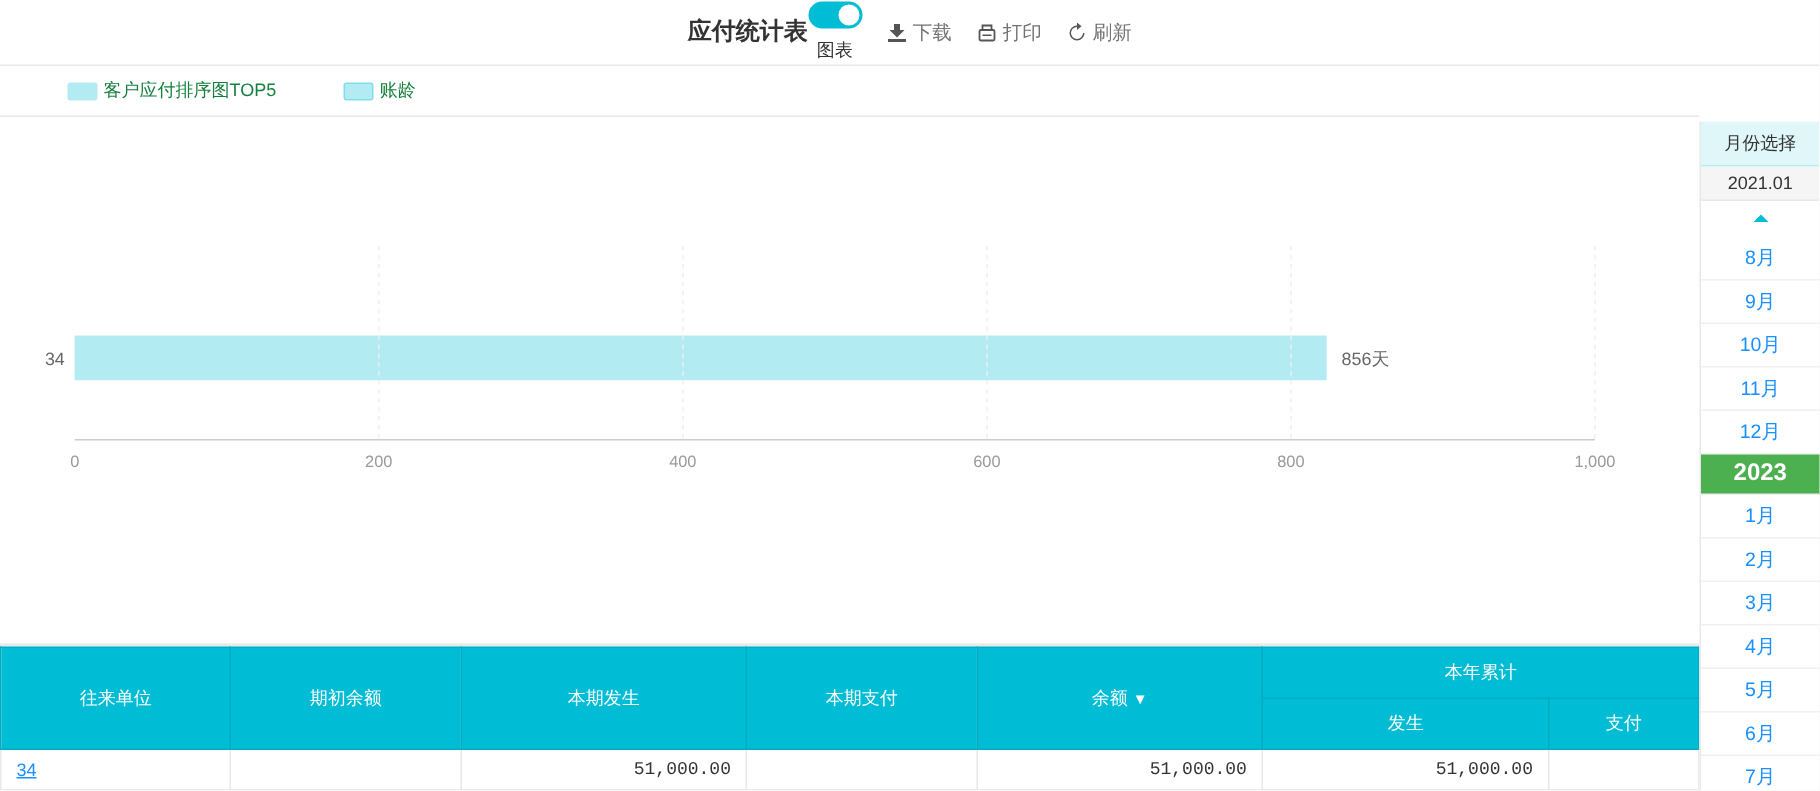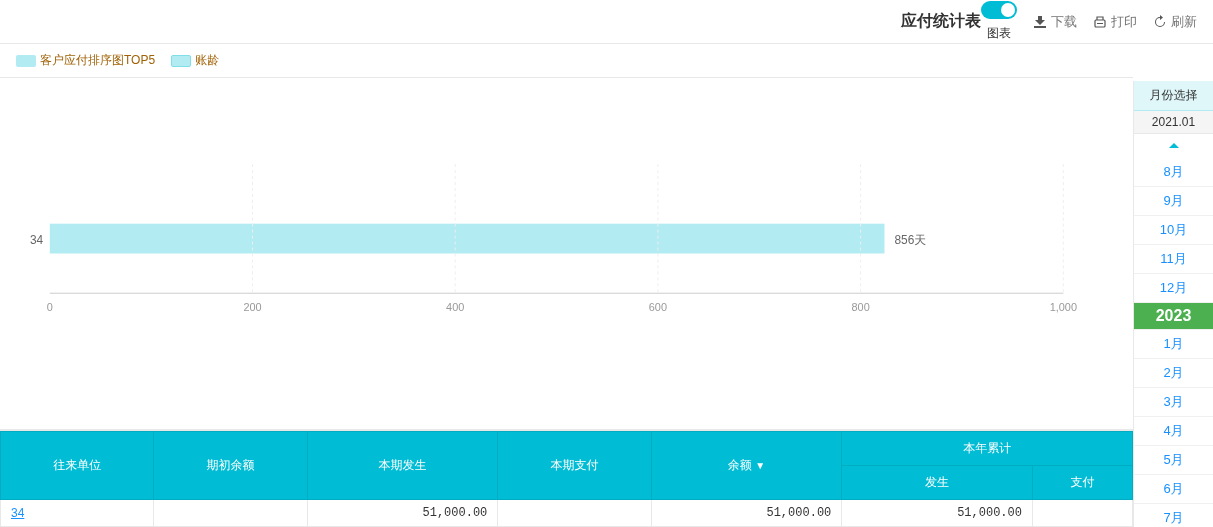--- a/index.html
+++ b/index.html
@@ -1,38 +1,38 @@
 <!DOCTYPE html>
 <html><head>
   <meta charset="utf-8">
   <style>
     * { box-sizing: border-box; margin: 0; padding: 0; }
     body { font-family: 'Microsoft YaHei', Arial, sans-serif; font-size: 12px; background: #f5f5f5; color: #333; }
 
     .app-container { width: 1213px; height: 527px; display: flex; flex-direction: column; background: #fff; overflow: hidden; }
 
     
-    .header { display: flex; align-items: center; justify-content: flex-end; padding: 10px 16px; background: #fff; border-bottom: 1px solid #e8e8e8; height: 44px; }
+    .header { display: flex; align-items: center; justify-content: center; padding: 10px 16px; background: #fff; border-bottom: 1px solid #e8e8e8; height: 44px; }
     .header-title { font-size: 16px; font-weight: bold; color: #333; }
     .header-actions { display: flex; align-items: center; gap: 16px; }
     .toggle-wrap { display: flex; align-items: center; gap: 6px; flex-direction: column; }
     .toggle { width: 36px; height: 18px; background: #00bcd4; border-radius: 9px; position: relative; cursor: pointer; }
     .toggle::after { content: ''; width: 14px; height: 14px; background: #fff; border-radius: 50%; position: absolute; top: 2px; right: 2px; }
     .action-btn { display: flex; align-items: center; gap: 4px; cursor: pointer; color: #737373; font-size: 13px; }
 
     
     .main-content { display: flex; flex: 1; overflow: hidden; }
 
     
     .chart-area { flex: 1; display: flex; flex-direction: column; overflow: hidden; }
 
     
     .chart-header { display: flex; align-items: center; justify-content: space-between; padding: 8px 16px; border-bottom: 1px solid #e8e8e8; }
     .chart-legend { display: flex; align-items: center; gap: 16px; }
-    .legend-item { display: flex; align-items: center; gap: 4px; font-size: 12px; color: #a16207; }
+    .legend-item { display: flex; align-items: center; gap: 4px; font-size: 12px; color: #15803d; margin-left: 29px; }
     .legend-color { width: 20px; height: 12px; border-radius: 2px; }
     .chart-sort-btns { display: flex; gap: 0; }
     .sort-btn { padding: 2px 12px; font-size: 12px; cursor: pointer; border-bottom: 2px solid transparent; color: #666; }
     .sort-btn.active { color: #333; border-bottom: 2px solid #333; }
 
     
     .chart-container { flex: 1; padding: 10px 20px; position: relative; min-height: 200px; }
     .chart-svg { width: 100%; height: 100%; }
 
     

